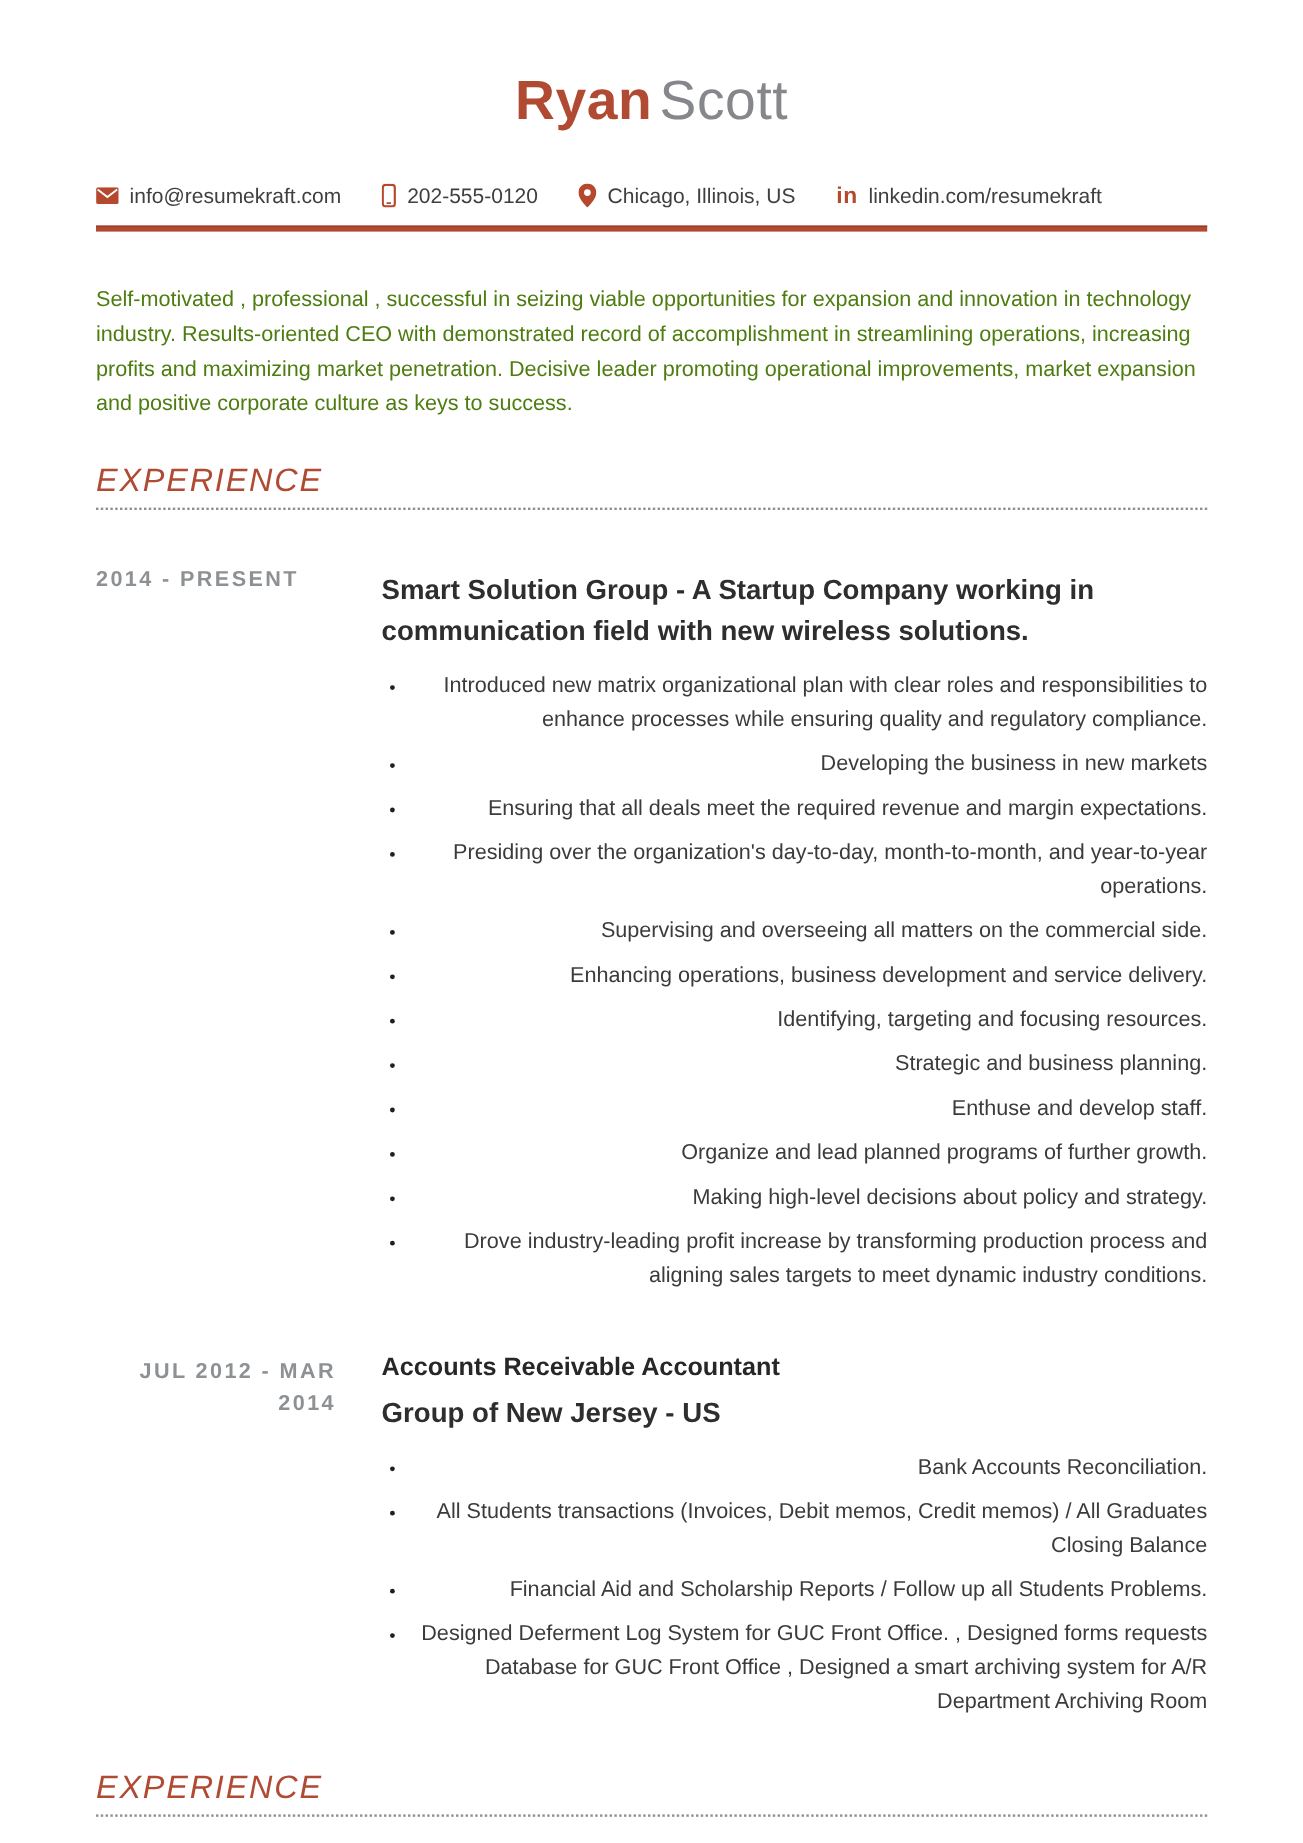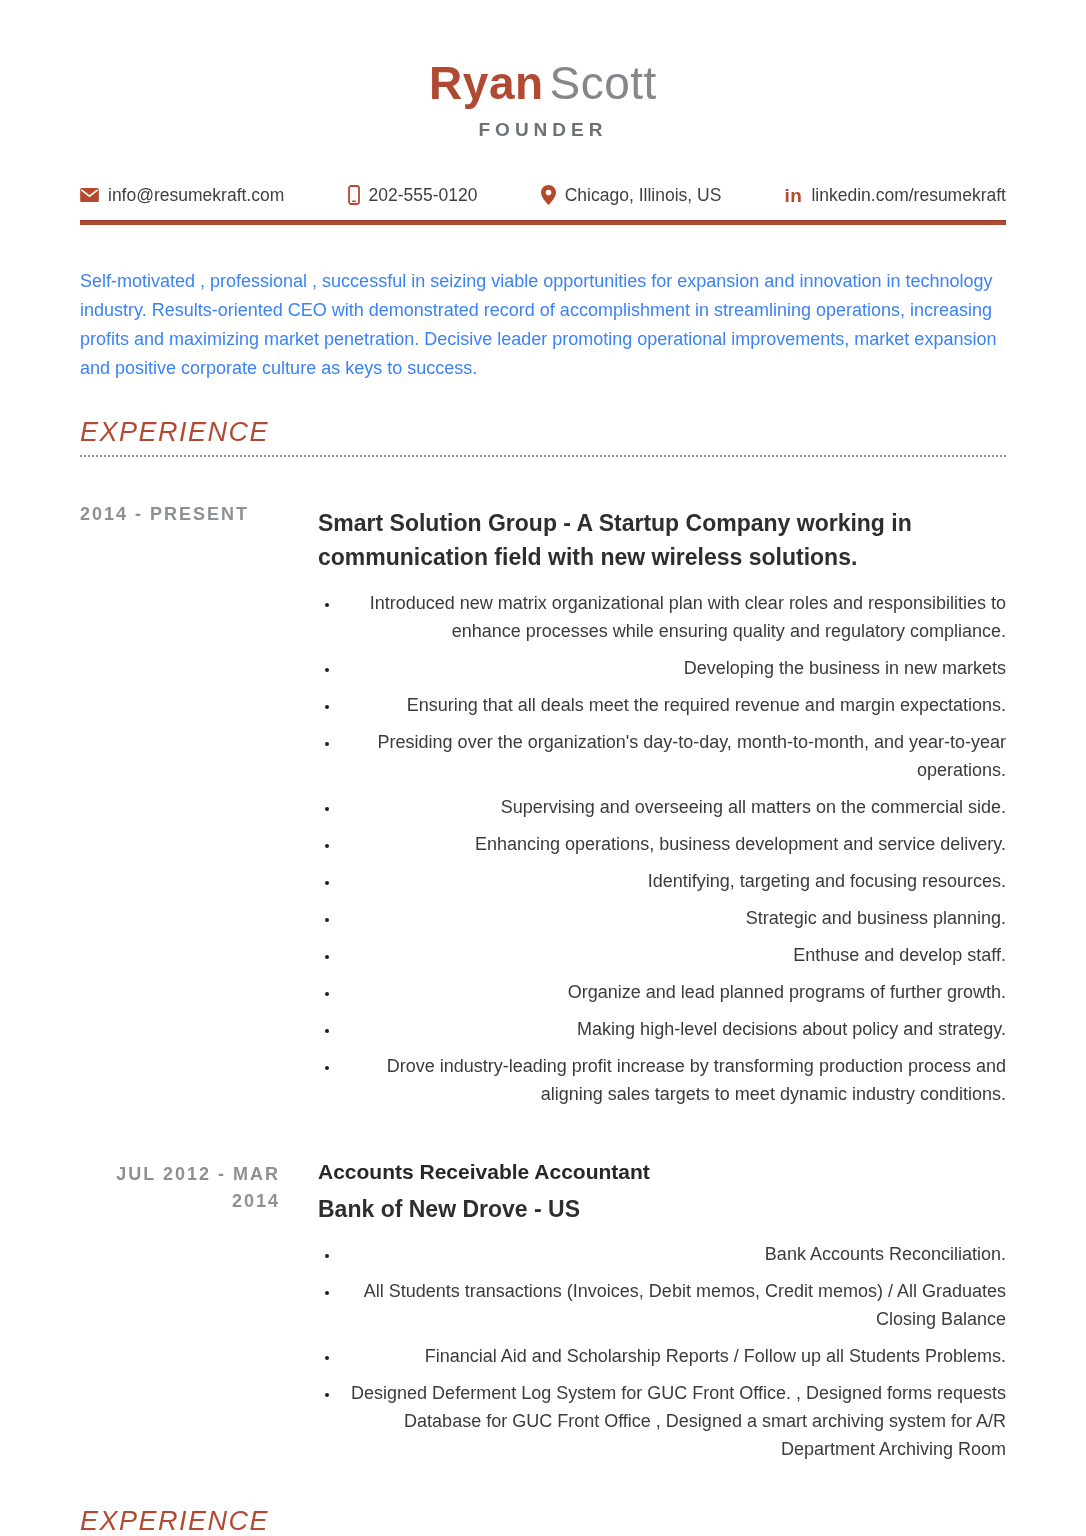--- a/index.html
+++ b/index.html
@@ -29,21 +29,21 @@
     font-size: 19px;
     font-weight: 700;
     letter-spacing: 5px;
     color: #6f7275;
   }
 
   
   .contact {
     margin-top: 44px;
     display: flex;
-    justify-content: space-between;
+    justify-content: flex-start;
     align-items: center;
     gap: 34px;
     font-size: 17.5px;
     color: #3f3f3f;
   }
   .contact-item { display: flex; align-items: center; gap: 9px; white-space: nowrap; }
   .cicon { color: #b5492e; display: inline-flex; align-items: center; }
   .cicon svg { display: block; }
   .li-glyph {
     color: #b5492e;
@@ -57,21 +57,21 @@
     height: 5px;
     background: #b14a33;
     border-top: 1px solid #8f3a27;
   }
 
   
   .summary {
     margin-top: 42px;
     font-size: 18px;
     line-height: 29px;
-    color: #3b82f6;
+    color: #4d7c0f;
   }
 
   
   .section-title {
     margin-top: 34px;
     font-size: 27px;
     font-weight: 400;
     font-style: italic;
     letter-spacing: 1.5px;
     color: #b14a33;
@@ -125,21 +125,20 @@
 </style>
 </head>
 <body>
 
 <div class="page">
 
   <div class="header">
     <div class="name">
       <span class="first">Ryan</span><span class="last">Scott</span>
     </div>
-    <div class="role">FOUNDER</div>
 
     <div class="contact">
       <div class="contact-item">
         <span class="cicon">
           <svg width="19" height="14" viewBox="0 0 24 18" aria-hidden="true">
             <rect width="24" height="18" rx="2" fill="currentColor"></rect>
             <path d="M1.5 2.5 L12 10.5 L22.5 2.5" stroke="#ffffff" stroke-width="2" fill="none"></path>
           </svg>
         </span>
         <span>info@resumekraft.com</span>
@@ -192,21 +191,21 @@
         <li>Making high-level decisions about policy and strategy.</li>
         <li>Drove industry-leading profit increase by transforming production process and aligning sales targets to meet dynamic industry conditions.</li>
       </ul>
     </div>
   </div>
 
   <div class="item">
     <div class="dates right">JUL 2012 - MAR 2014</div>
     <div>
       <div class="job-title">Accounts Receivable Accountant</div>
-      <div class="job-company">Bank of New Drove - US</div>
+      <div class="job-company">Group of New Jersey - US</div>
       <ul class="bullets">
         <li>Bank Accounts Reconciliation.</li>
         <li>All Students transactions (Invoices, Debit memos, Credit memos) / All Graduates Closing Balance</li>
         <li>Financial Aid and Scholarship Reports / Follow up all Students Problems.</li>
         <li>Designed Deferment Log System for GUC Front Office. , Designed forms requests Database for GUC Front Office , Designed a smart archiving system for A/R Department Archiving Room</li>
       </ul>
     </div>
   </div>
 
   <h2 class="section-title">EXPERIENCE</h2>

